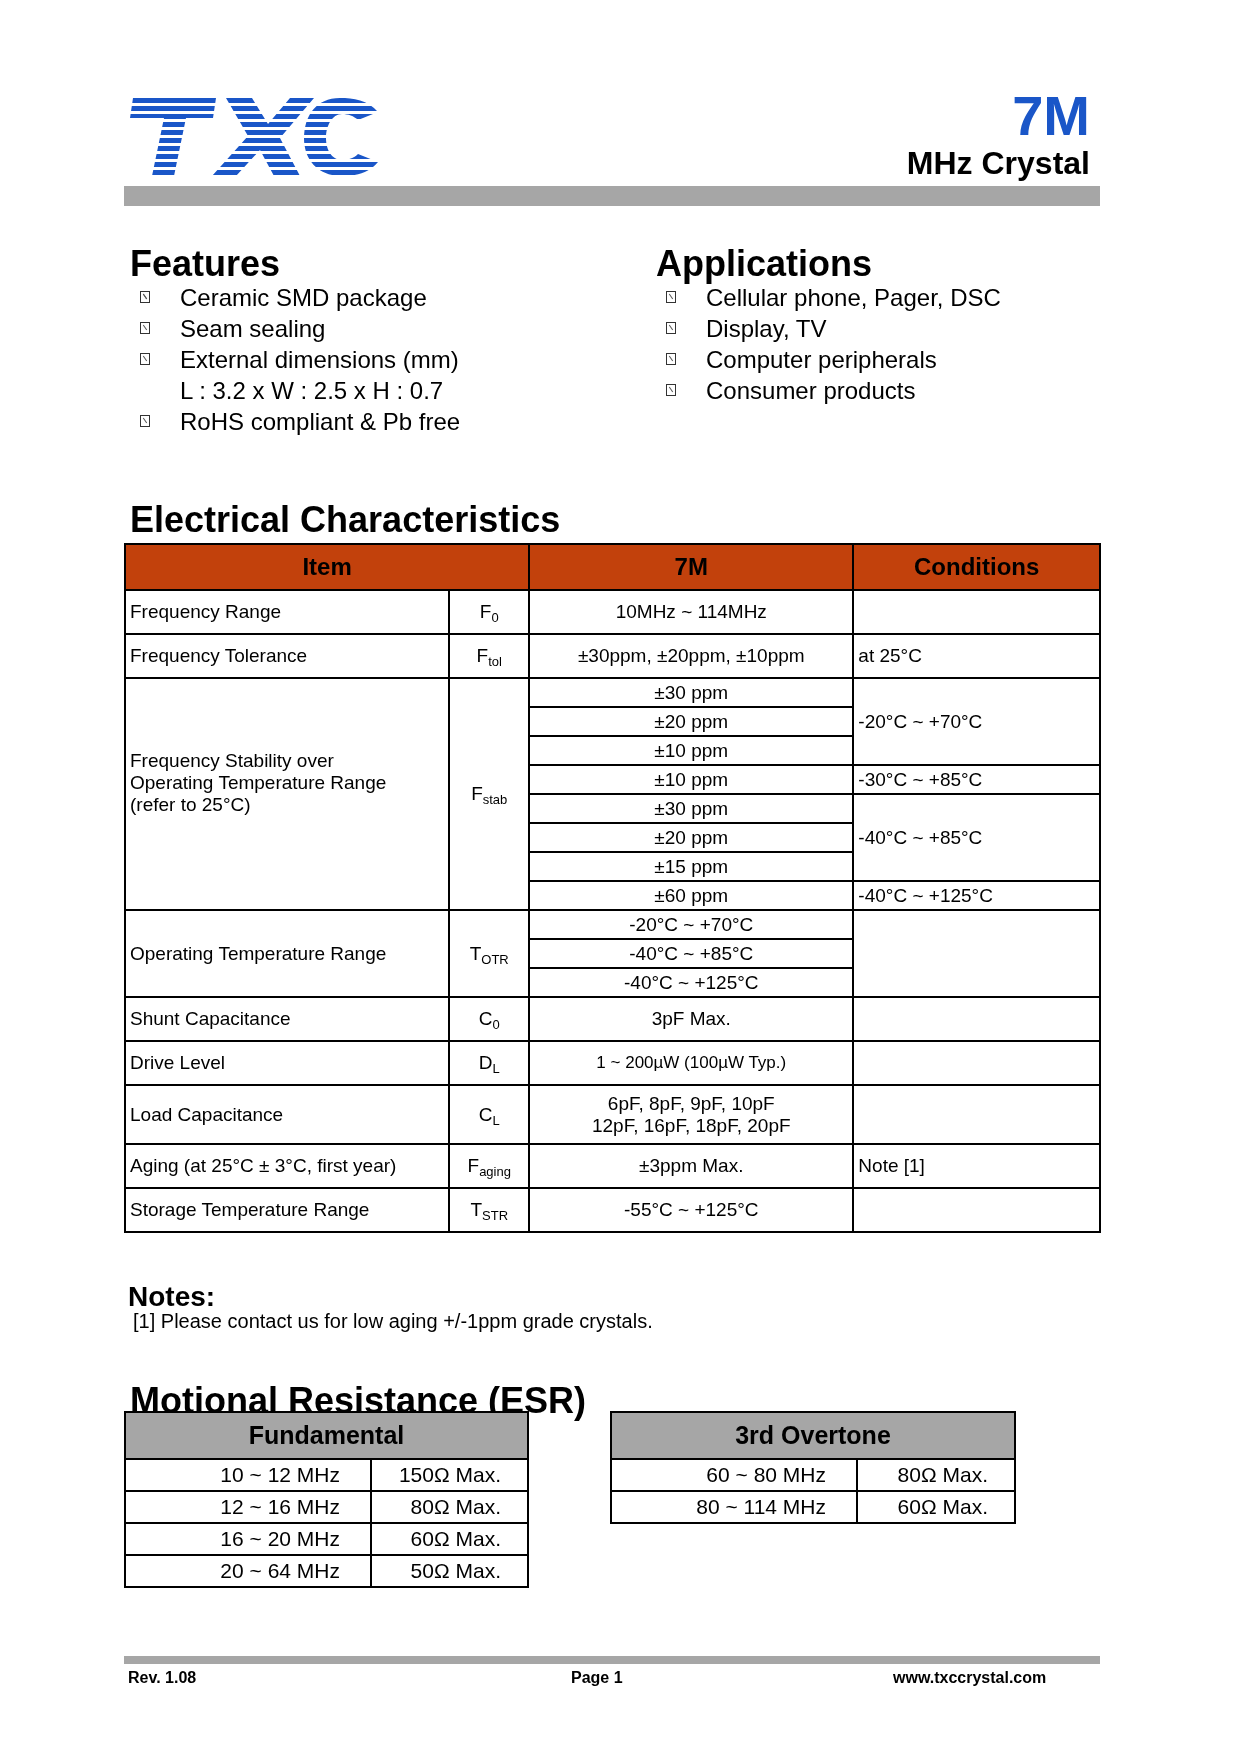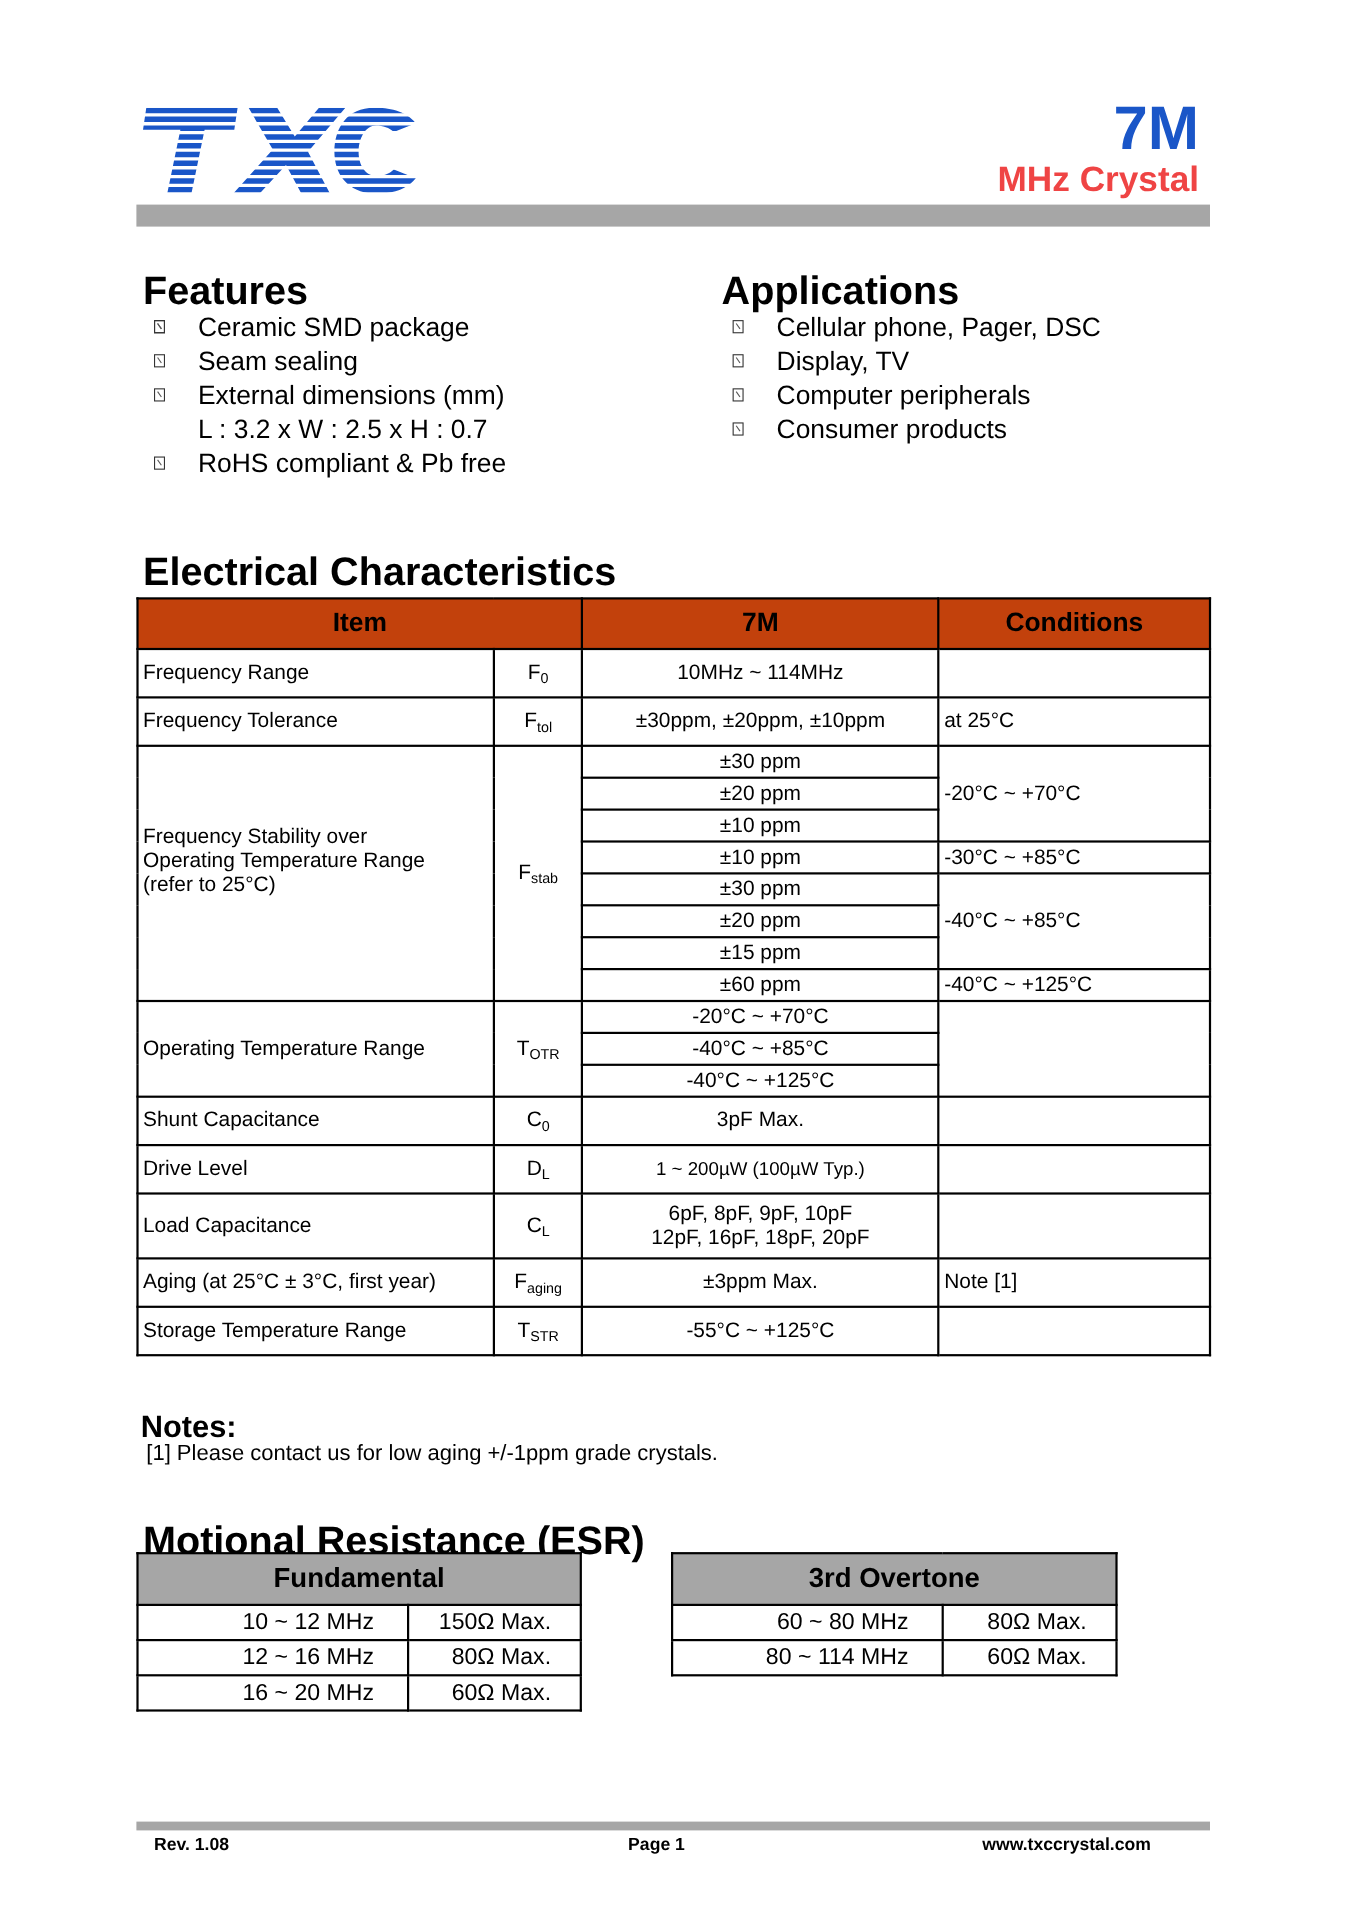--- a/index.html
+++ b/index.html
@@ -1,20 +1,20 @@
 <!DOCTYPE html>
 <html><head>
 <meta charset="utf-8">
 <style>
   html, body { margin: 0; padding: 0; background: #ffffff; }
   body { width: 1240px; height: 1754px; position: relative; overflow: hidden; font-family: "Liberation Sans", sans-serif; color: #000; }
 
   .logo { position: absolute; left: 128px; top: 98px; width: 260px; height: 80px; }
   .title-7m { position: absolute; right: 150px; top: 88px; font-size: 56px; font-weight: bold; color: #1a56c8; line-height: 1; text-align: right; }
-  .title-sub { position: absolute; right: 150px; top: 147px; font-size: 32px; font-weight: bold; color: #ef4444; line-height: 1; text-align: right; }
+  .title-sub { position: absolute; right: 150px; top: 147px; font-size: 32px; font-weight: bold; color: #000000; line-height: 1; text-align: right; }
   .topbar { position: absolute; left: 124px; top: 186px; width: 976px; height: 20px; background: #a6a6a6; }
 
   .h2 { position: absolute; font-size: 36px; font-weight: bold; line-height: 1; }
   .blist { position: absolute; margin: 0; padding: 0; list-style: none; font-size: 24px; line-height: 31px; }
   .blist li { position: relative; padding-left: 40px; }
   .blist li .bul { position: absolute; left: 0; top: 9px; width: 8px; height: 10px; border: 1px solid #333; font-size: 0; }
   .blist li .bul::after { content: ""; position: absolute; left: 1px; top: 4px; width: 6px; height: 1px; background: #555; transform: rotate(55deg); }
   .blist li .cont { display: block; }
 
   table { border-collapse: collapse; position: absolute; }
@@ -203,34 +203,38 @@
         <td class="r">150Ω   Max.</td>
       </tr>
   <tr>
         <td class="f">12 ~ 16  MHz</td>
         <td class="r">80Ω   Max.</td>
       </tr>
   <tr>
         <td class="f">16 ~ 20  MHz</td>
         <td class="r">60Ω   Max.</td>
       </tr>
+  <tr>
+        <td class="f">20 ~ 64  MHz</td>
+        <td class="r">50Ω   Max.</td>
+      </tr>
 </tbody>
   </table>
 <table class="esr esr-ot">
   <tbody>
       <tr>
         <th colspan="2">3rd Overtone</th>
       </tr>
   <tr>
         <td class="f">60 ~ 80  MHz</td>
         <td class="r">80Ω   Max.</td>
       </tr>
   <tr>
         <td class="f">80 ~ 114  MHz</td>
         <td class="r">60Ω   Max.</td>
       </tr>
 </tbody>
   </table>
 
 <div class="botbar"></div>
-<div class="foot" style="left:140px;">Rev. 1.08</div>
+<div class="foot" style="left:128px;">Rev. 1.08</div>
 <div class="foot" style="left:571px;">Page 1</div>
 <div class="foot" style="left:893px;">www.txccrystal.com</div>
 
 </body></html>

